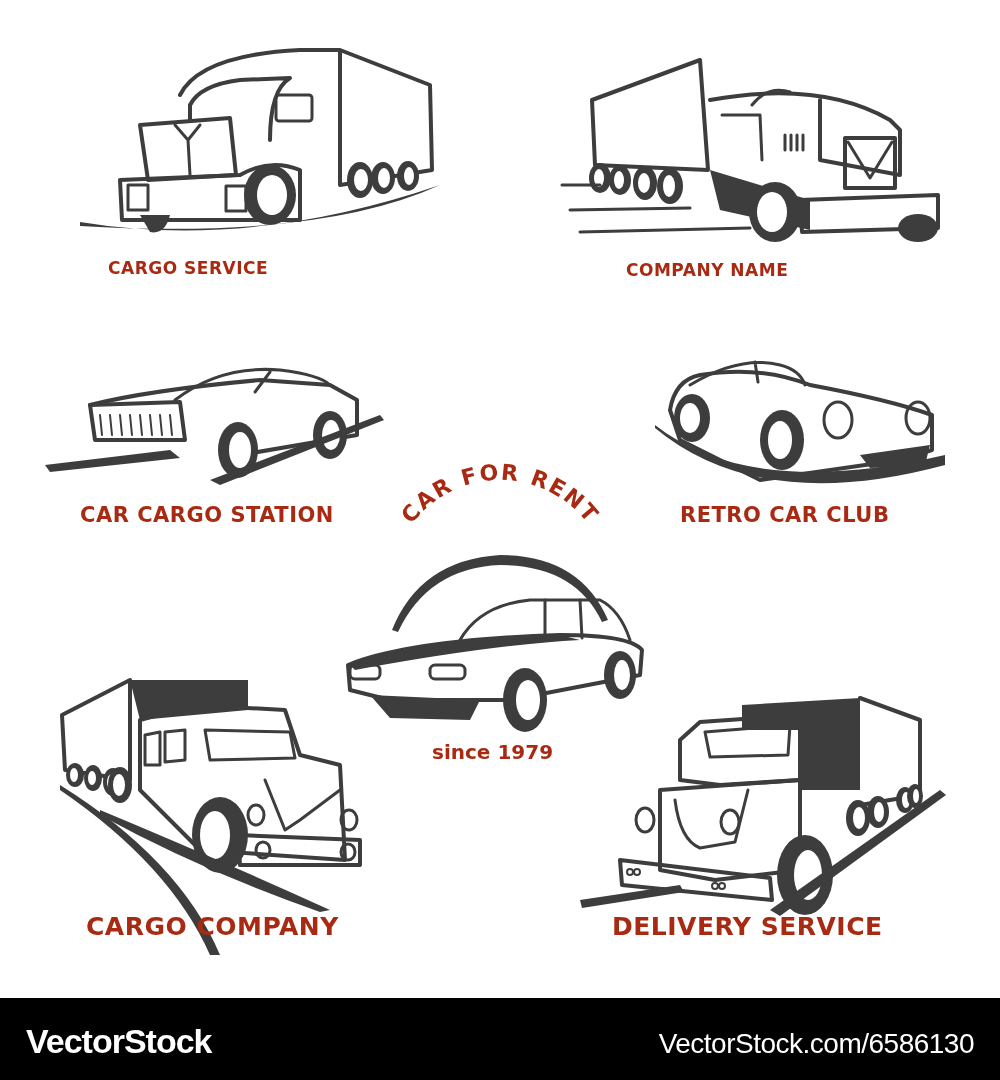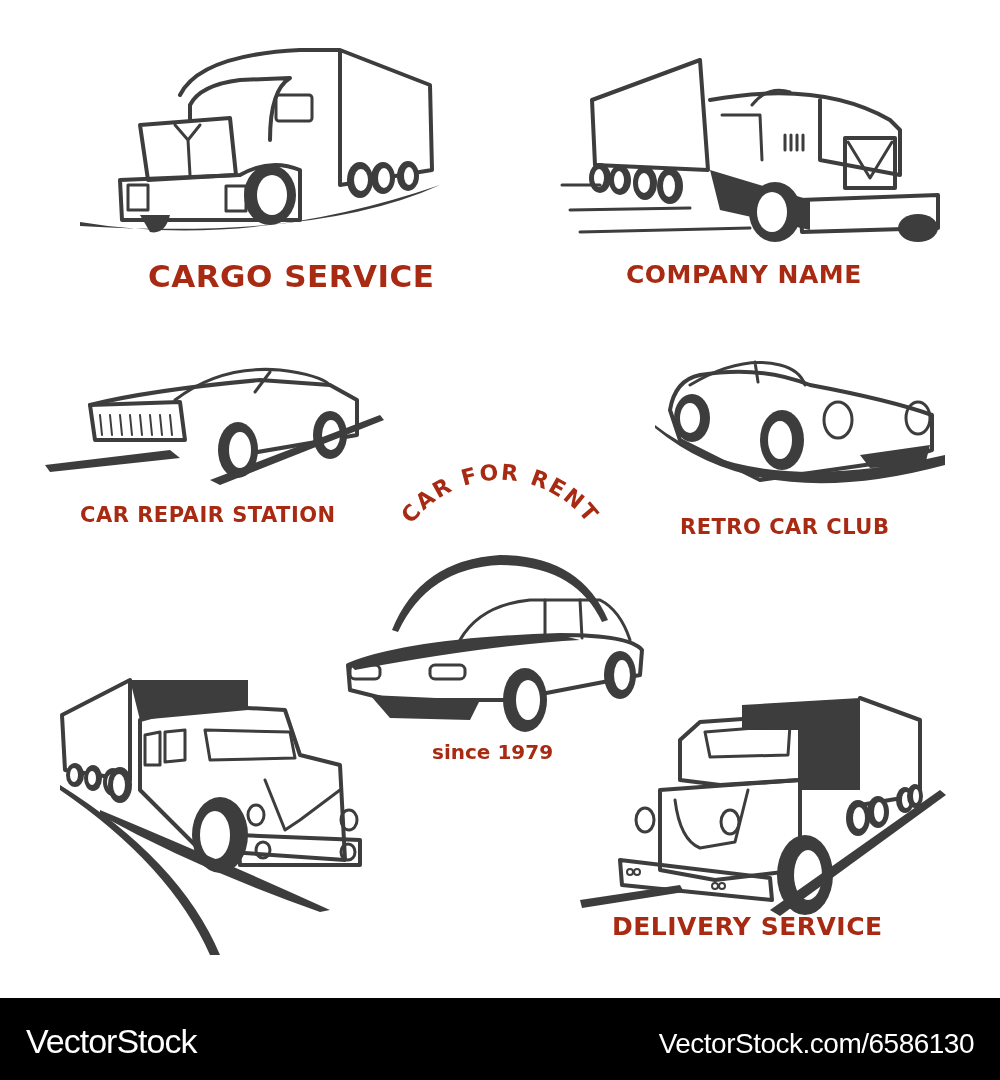--- a/index.html
+++ b/index.html
@@ -14,21 +14,21 @@
     position: absolute; color: #a82a12; font-weight: bold;
     font-family: "DejaVu Sans", sans-serif; white-space: nowrap;
     letter-spacing: 0.5px;
   }
   .ink { fill: none; stroke: #3d3d3d; stroke-linecap: round; stroke-linejoin: round; }
   .solid { fill: #3d3d3d; }
   .footer {
     position: absolute; left: 0; top: 998px; width: 1000px; height: 82px;
     background: #000000; color: #ffffff;
   }
-  .footer .brand { position: absolute; left: 26px; top: 24px; font-size: 34px; letter-spacing: -1px; font-family: "Liberation Sans", sans-serif; }
+  .footer .brand { position: absolute; left: 26px; top: 24px; font-size: 34px; letter-spacing: -1px; font-family: "Liberation Sans", sans-serif; font-weight: bold; }
   .footer .id { position: absolute; right: 26px; top: 30px; font-size: 28px; letter-spacing: -0.5px; font-family: "Liberation Sans", sans-serif; }
 </style>
 </head>
 <body>
 
 <div class="emblem" style="left:0;top:0;width:500px;height:300px;">
   <svg width="500" height="300">
     <path class="ink" stroke-width="4" d="M180 95 Q 200 55 300 50 L 340 50 L 430 85 L 432 170 L 340 185 L 340 50"></path>
     <path class="ink" stroke-width="4" d="M190 120 L 190 105 Q 200 85 240 80 L 290 78 Q 270 90 270 140"></path>
     <rect class="ink" stroke-width="3" x="276" y="95" width="36" height="26" rx="3"></rect>
@@ -41,21 +41,21 @@
     <ellipse cx="272" cy="195" rx="15" ry="20" fill="#fff"></ellipse>
     <ellipse class="solid" cx="360" cy="180" rx="13" ry="18"></ellipse>
     <ellipse cx="361" cy="180" rx="7" ry="11" fill="#fff"></ellipse>
     <ellipse class="solid" cx="383" cy="178" rx="12" ry="16"></ellipse>
     <ellipse cx="384" cy="178" rx="6" ry="10" fill="#fff"></ellipse>
     <ellipse class="solid" cx="408" cy="176" rx="11" ry="15"></ellipse>
     <ellipse cx="409" cy="176" rx="5" ry="9" fill="#fff"></ellipse>
     <path class="solid" d="M80 222 Q 250 250 440 185 Q 320 240 80 226 Z"></path>
     <path class="solid" d="M140 215 L 170 215 Q 165 235 150 232 Z"></path>
   </svg>
-  <div class="label" style="left:108px;top:258px;font-size:31px;margin-left:40px;">CARGO SERVICE</div>
+  <div class="label" style="left:108px;top:258px;font-size:17px;">CARGO SERVICE</div>
 </div>
 
 <div class="emblem" style="left:500px;top:0;width:500px;height:300px;">
   <svg width="500" height="300">
     <path class="ink" stroke-width="4" d="M92 100 L 200 60 L 208 170 L 95 165 Z"></path>
     <path class="ink" stroke-width="4" d="M210 100 Q 320 80 390 120 L 400 130 L 400 175 L 320 160 L 320 100"></path>
     <path class="ink" stroke-width="3" d="M252 105 Q 268 85 290 92 M222 115 L 260 115 L 262 160"></path>
     <path class="ink" stroke-width="3" d="M285 135 L 285 150 M291 135 L 291 150 M297 135 L 297 150 M303 135 L 303 150"></path>
     <rect class="ink" stroke-width="4" x="345" y="138" width="50" height="50"></rect>
     <path class="ink" stroke-width="3" d="M348 142 L 370 178 L 392 142"></path>
@@ -67,54 +67,54 @@
     <ellipse class="solid" cx="100" cy="178" rx="11" ry="15"></ellipse>
     <ellipse cx="99" cy="178" rx="5" ry="9" fill="#fff"></ellipse>
     <ellipse class="solid" cx="120" cy="180" rx="11" ry="15"></ellipse>
     <ellipse cx="119" cy="180" rx="5" ry="9" fill="#fff"></ellipse>
     <ellipse class="solid" cx="145" cy="183" rx="12" ry="17"></ellipse>
     <ellipse cx="144" cy="183" rx="6" ry="10" fill="#fff"></ellipse>
     <ellipse class="solid" cx="170" cy="186" rx="13" ry="18"></ellipse>
     <ellipse cx="169" cy="186" rx="6" ry="11" fill="#fff"></ellipse>
     <path class="ink" stroke-width="3" d="M62 185 L 100 185 M70 210 L 190 208 M80 232 L 250 228"></path>
   </svg>
-  <div class="label" style="left:126px;top:260px;font-size:25px;">COMPANY NAME</div>
+  <div class="label" style="left:126px;top:260px;font-size:17px;">COMPANY NAME</div>
 </div>
 
 <div class="emblem" style="left:0;top:340px;width:500px;height:200px;">
   <svg width="500" height="200">
     <path class="ink" stroke-width="4" d="M90 65 Q 150 50 260 40 L 330 45 L 357 60 L 357 95 L 240 115"></path>
     <path class="ink" stroke-width="3" d="M175 60 Q 220 25 280 30 Q 320 35 330 45"></path>
     <path class="ink" stroke-width="3" d="M255 52 L 270 32"></path>
     <path class="ink" stroke-width="4" d="M90 65 L 180 62 L 185 100 L 95 100 Z"></path>
     <path class="ink" stroke-width="2" d="M100 75 L 102 95 M110 75 L 112 95 M120 75 L 122 95 M130 75 L 132 95 M140 75 L 142 95 M150 75 L 152 95 M160 75 L 162 95 M170 75 L 172 95"></path>
     <ellipse class="solid" cx="238" cy="110" rx="20" ry="28"></ellipse>
     <ellipse cx="240" cy="110" rx="11" ry="18" fill="#fff"></ellipse>
     <ellipse class="solid" cx="330" cy="95" rx="17" ry="24"></ellipse>
     <ellipse cx="331" cy="95" rx="9" ry="15" fill="#fff"></ellipse>
     <path class="solid" d="M45 125 L 170 110 L 180 118 L 50 132 Z"></path>
     <path class="solid" d="M210 140 L 380 75 L 384 80 L 220 145 Z"></path>
   </svg>
-  <div class="label" style="left:80px;top:163px;font-size:21px;">CAR REPAIR STATION</div>
+  <div class="label" style="left:80px;top:163px;font-size:21px;">CAR CARGO STATION</div>
 </div>
 
 <div class="emblem" style="left:500px;top:340px;width:500px;height:200px;">
   <svg width="500" height="200">
     <path class="ink" stroke-width="4" d="M170 70 Q 175 40 200 35 Q 260 25 310 45 Q 390 60 432 75 L 432 110 L 400 120 L 260 140 L 180 100 Z"></path>
     <path class="ink" stroke-width="3" d="M190 45 Q 240 15 280 25 Q 300 30 305 45 M255 22 L 258 42"></path>
     <ellipse class="ink" stroke-width="3" cx="338" cy="80" rx="14" ry="18"></ellipse>
     <ellipse class="ink" stroke-width="3" cx="418" cy="78" rx="12" ry="16"></ellipse>
     <ellipse class="solid" cx="192" cy="78" rx="18" ry="24"></ellipse>
     <ellipse cx="190" cy="78" rx="10" ry="15" fill="#fff"></ellipse>
     <ellipse class="solid" cx="282" cy="100" rx="22" ry="30"></ellipse>
     <ellipse cx="280" cy="100" rx="12" ry="19" fill="#fff"></ellipse>
     <path class="solid" d="M360 115 L 430 105 L 425 125 L 370 128 Z"></path>
     <path class="solid" d="M155 85 Q 250 160 445 115 L 445 125 Q 260 175 155 88 Z"></path>
   </svg>
-  <div class="label" style="left:180px;top:163px;font-size:21px;margin-top:12px;">RETRO CAR CLUB</div>
+  <div class="label" style="left:180px;top:163px;font-size:21px;">RETRO CAR CLUB</div>
 </div>
 
 <div class="emblem" style="left:330px;top:500px;width:340px;height:280px;">
   <svg width="340" height="280">
     <defs>
         <path id="arcpath" d="M60 90 A 110 110 0 0 1 280 90"></path>
       </defs>
     <text font-family="DejaVu Sans, sans-serif" font-weight="bold" font-size="22" fill="#a82a12" letter-spacing="2">
       <textPath href="#arcpath" startOffset="50%" text-anchor="middle">CAR FOR RENT</textPath>
     </text>
@@ -152,20 +152,21 @@
     <ellipse cx="74" cy="115" rx="4" ry="7" fill="#fff"></ellipse>
     <ellipse class="solid" cx="93" cy="118" rx="9" ry="13"></ellipse>
     <ellipse cx="92" cy="118" rx="4" ry="7" fill="#fff"></ellipse>
     <ellipse class="solid" cx="113" cy="122" rx="10" ry="14"></ellipse>
     <ellipse cx="112" cy="122" rx="5" ry="8" fill="#fff"></ellipse>
     <ellipse class="solid" cx="120" cy="125" rx="12" ry="18"></ellipse>
     <ellipse cx="119" cy="125" rx="6" ry="11" fill="#fff"></ellipse>
     <path class="solid" d="M60 125 Q 180 200 220 295 L 210 295 Q 170 205 60 130 Z"></path>
     <path class="solid" d="M100 150 Q 220 200 330 250 L 320 252 Q 200 210 100 155 Z"></path>
   </svg>
+  <div class="label" style="left:86px;top:252px;font-size:25px;">CARGO COMPANY</div>
 </div>
 
 <div class="emblem" style="left:500px;top:660px;width:500px;height:300px;">
   <svg width="500" height="300">
     <path class="solid" d="M242 45 L 360 38 L 360 130 L 300 130 L 300 70 L 242 70 Z"></path>
     <path class="ink" stroke-width="4" d="M360 38 L 420 60 L 420 135 L 360 145"></path>
     <path class="ink" stroke-width="4" d="M180 80 L 200 62 L 300 55 L 300 120 L 220 125 L 180 120 Z"></path>
     <path class="ink" stroke-width="3" d="M205 72 L 290 65 L 288 95 L 210 97 Z M300 70 L 320 70 L 320 95 L 300 95"></path>
     <path class="ink" stroke-width="4" d="M160 130 L 300 120 L 300 210 L 215 220 L 160 210 Z"></path>
     <path class="ink" stroke-width="3" d="M175 140 Q 180 180 200 188 L 235 182 L 248 130"></path>

